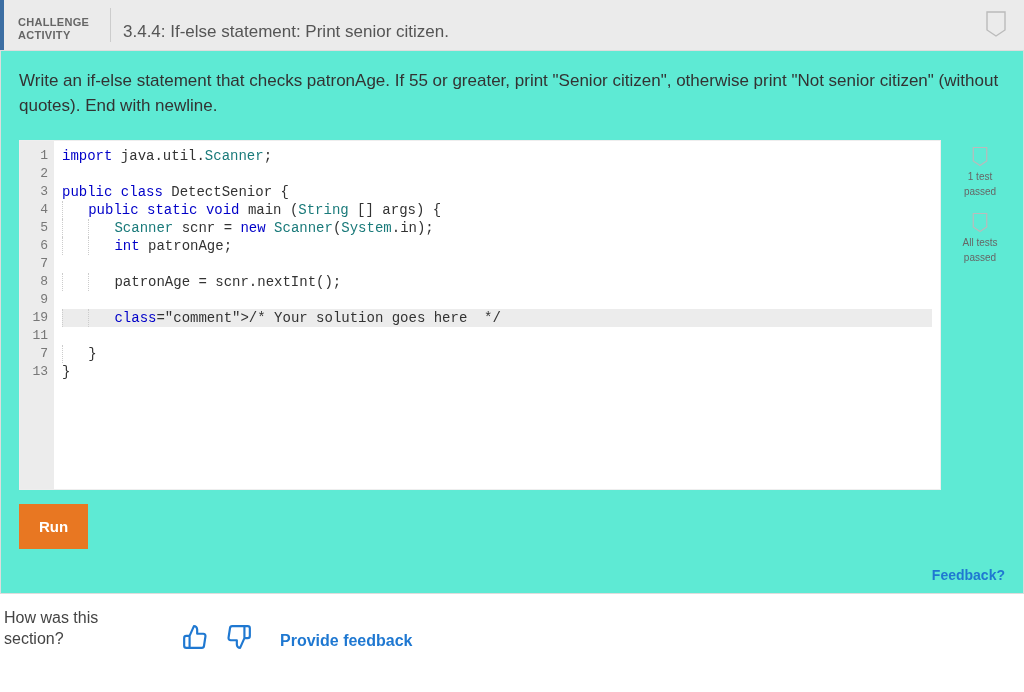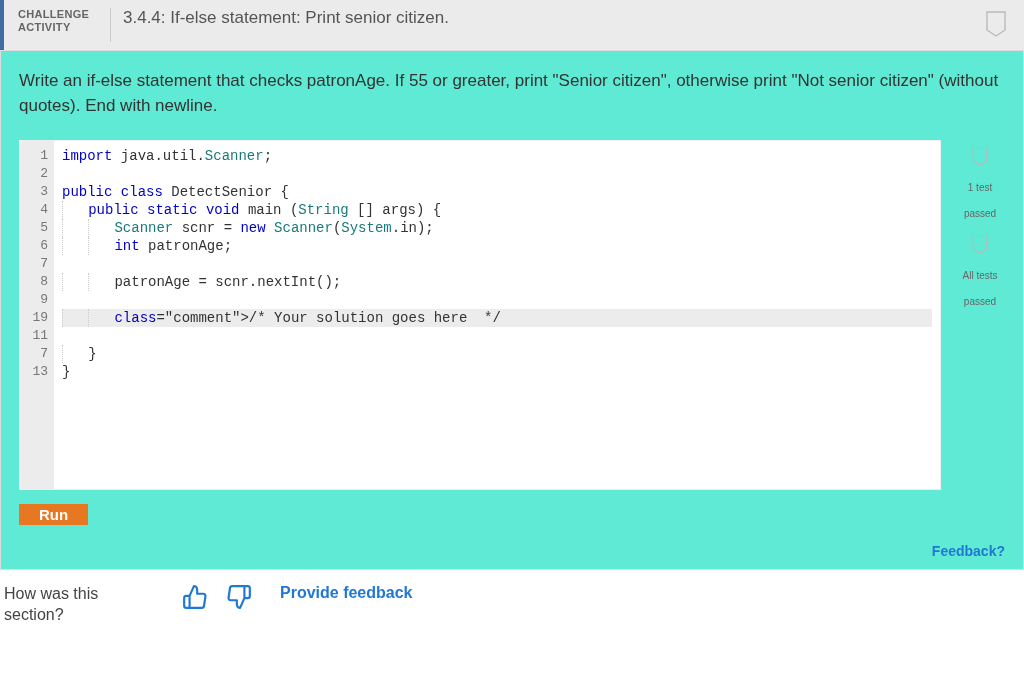--- a/index.html
+++ b/index.html
@@ -4,21 +4,21 @@
 <style>
   * { box-sizing: border-box; margin: 0; padding: 0; }
   body {
     font-family: Arial, Helvetica, sans-serif;
     background: #fff;
     color: #333;
     font-size: 14px;
   }
   .challenge-header {
     display: flex;
-    align-items: flex-start;
+    align-items: flex-end;
     background: #ebebeb;
     border-left: 4px solid #3c6ea3;
     padding: 8px 14px;
     position: relative;
   }
   .challenge-label {
     font-size: 11px;
     font-weight: bold;
     color: #666;
     line-height: 1.2;
@@ -106,43 +106,43 @@
     width: 50px;
     display: flex;
     flex-direction: column;
     align-items: center;
     gap: 14px;
     padding-top: 6px;
     font-size: 10px;
     color: #666;
     text-align: center;
   }
-  .sidebar-item { display: flex; flex-direction: column; align-items: center; gap: 14px; line-height: 1.2; }
+  .sidebar-item { display: flex; flex-direction: column; align-items: center; gap: 3px; line-height: 1.2; }
   .small-badge { width: 18px; height: 22px; }
   .run-button {
     background: #e87722;
     color: #fff;
     border: none;
     font-weight: bold;
     font-size: 15px;
-    padding: 2px 20px;
+    padding: 14px 20px;
     cursor: pointer;
     margin-top: 14px;
   }
   .feedback-link {
     text-align: right;
     color: #1f78d1;
     font-weight: bold;
     font-size: 14px;
     margin-top: 18px;
     cursor: pointer;
   }
   .section-feedback {
     display: flex;
-    align-items: flex-start;
+    align-items: flex-end;
     gap: 28px;
     padding: 14px 4px 4px 4px;
     font-size: 16px;
     color: #444;
   }
   .section-feedback .q { width: 150px; line-height: 1.3; }
   .thumbs { display: flex; gap: 18px; align-items: center; }
   .thumb-btn { cursor: pointer; color: #1f78d1; }
   .thumb-btn svg { display: block; }
   .provide { color: #1f78d1; font-weight: bold; cursor: pointer; font-size: 16px; }

